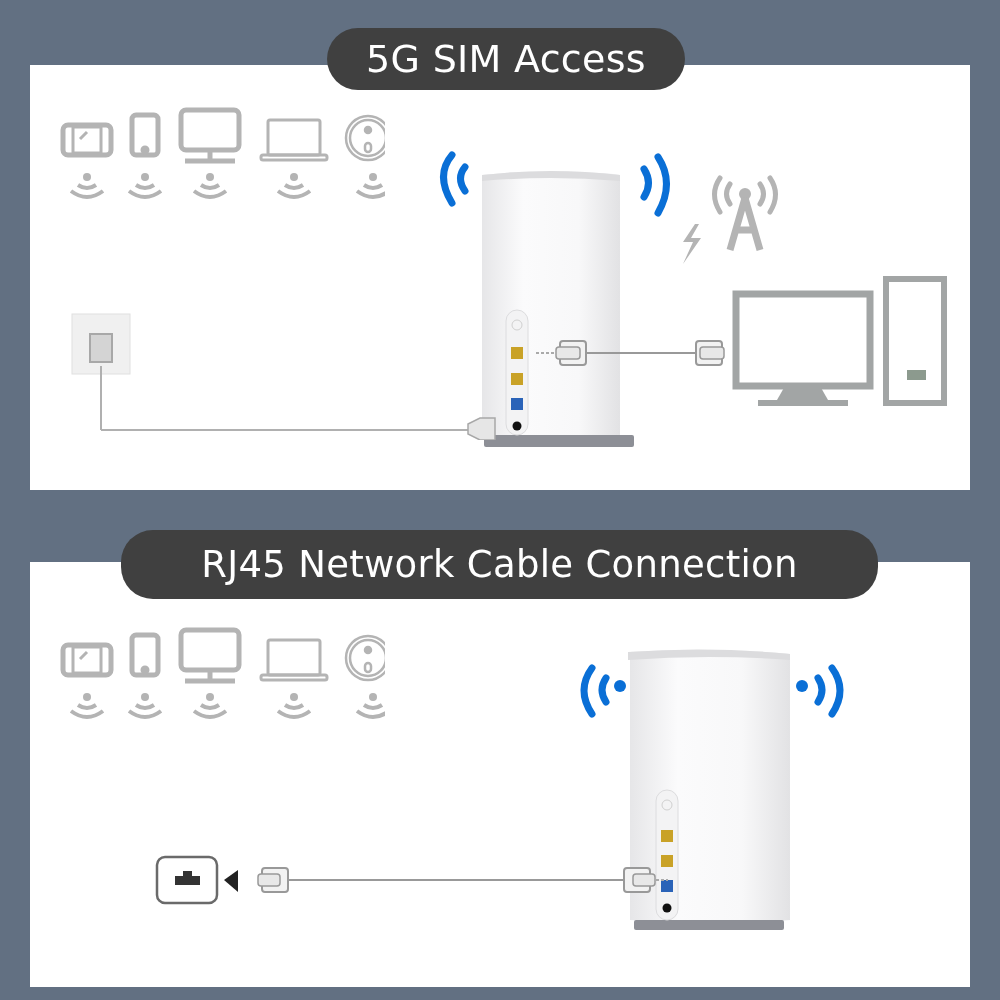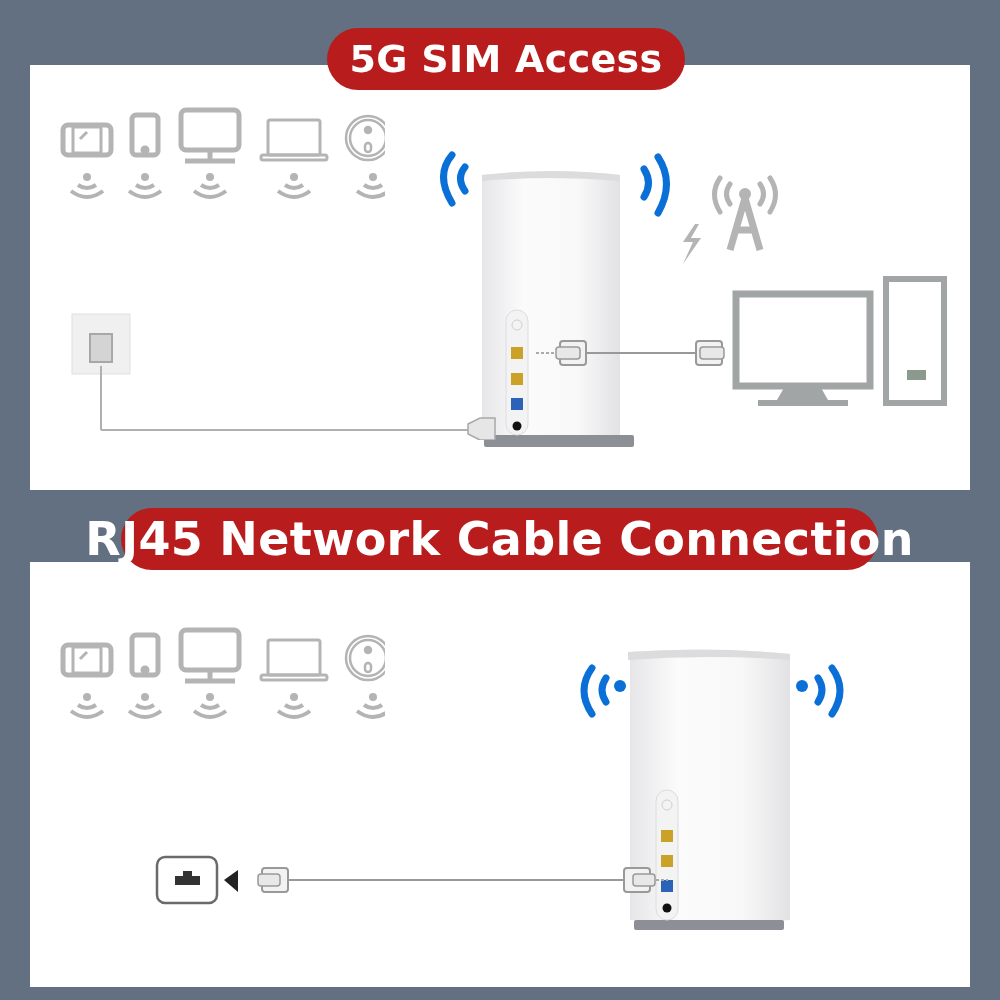--- a/index.html
+++ b/index.html
@@ -1,22 +1,22 @@
 <!DOCTYPE html>
 <html><head>
 <meta charset="utf-8">
 <style>
   html, body { margin:0; padding:0; }
   body { width:1000px; height:1000px; background:#627082; position:relative; overflow:hidden; font-family:"DejaVu Sans", sans-serif; }
   .panel { position:absolute; left:30px; width:940px; background:#ffffff; }
   #panel-top { top:65px; height:425px; }
   #panel-bottom { top:562px; height:425px; }
-  .title-pill { position:absolute; background:#b91c1c; color:#fff; font-weight:bold; border-radius:32px; display:flex; align-items:center; justify-content:center; white-space:nowrap; letter-spacing:0.3px; }
+  .title-pill { position:absolute; background:#404040; color:#fff; font-weight:normal; border-radius:32px; display:flex; align-items:center; justify-content:center; white-space:nowrap; letter-spacing:0.3px; }
   #title-top { left:327px; top:28px; width:358px; height:62px; font-size:38px; }
-  #title-bottom { left:121px; top:508px; width:757px; height:62px; font-size:46px; }
+  #title-bottom { left:121px; top:530px; width:757px; height:69px; font-size:37px; }
   .abs { position:absolute; }
   svg { display:block; }
 </style>
 </head>
 <body>
 
 <div class="panel" id="panel-top"></div>
 <div class="title-pill" id="title-top">5G SIM Access</div>
 
 <svg class="abs" style="left:55px;top:105px" width="330" height="100">

